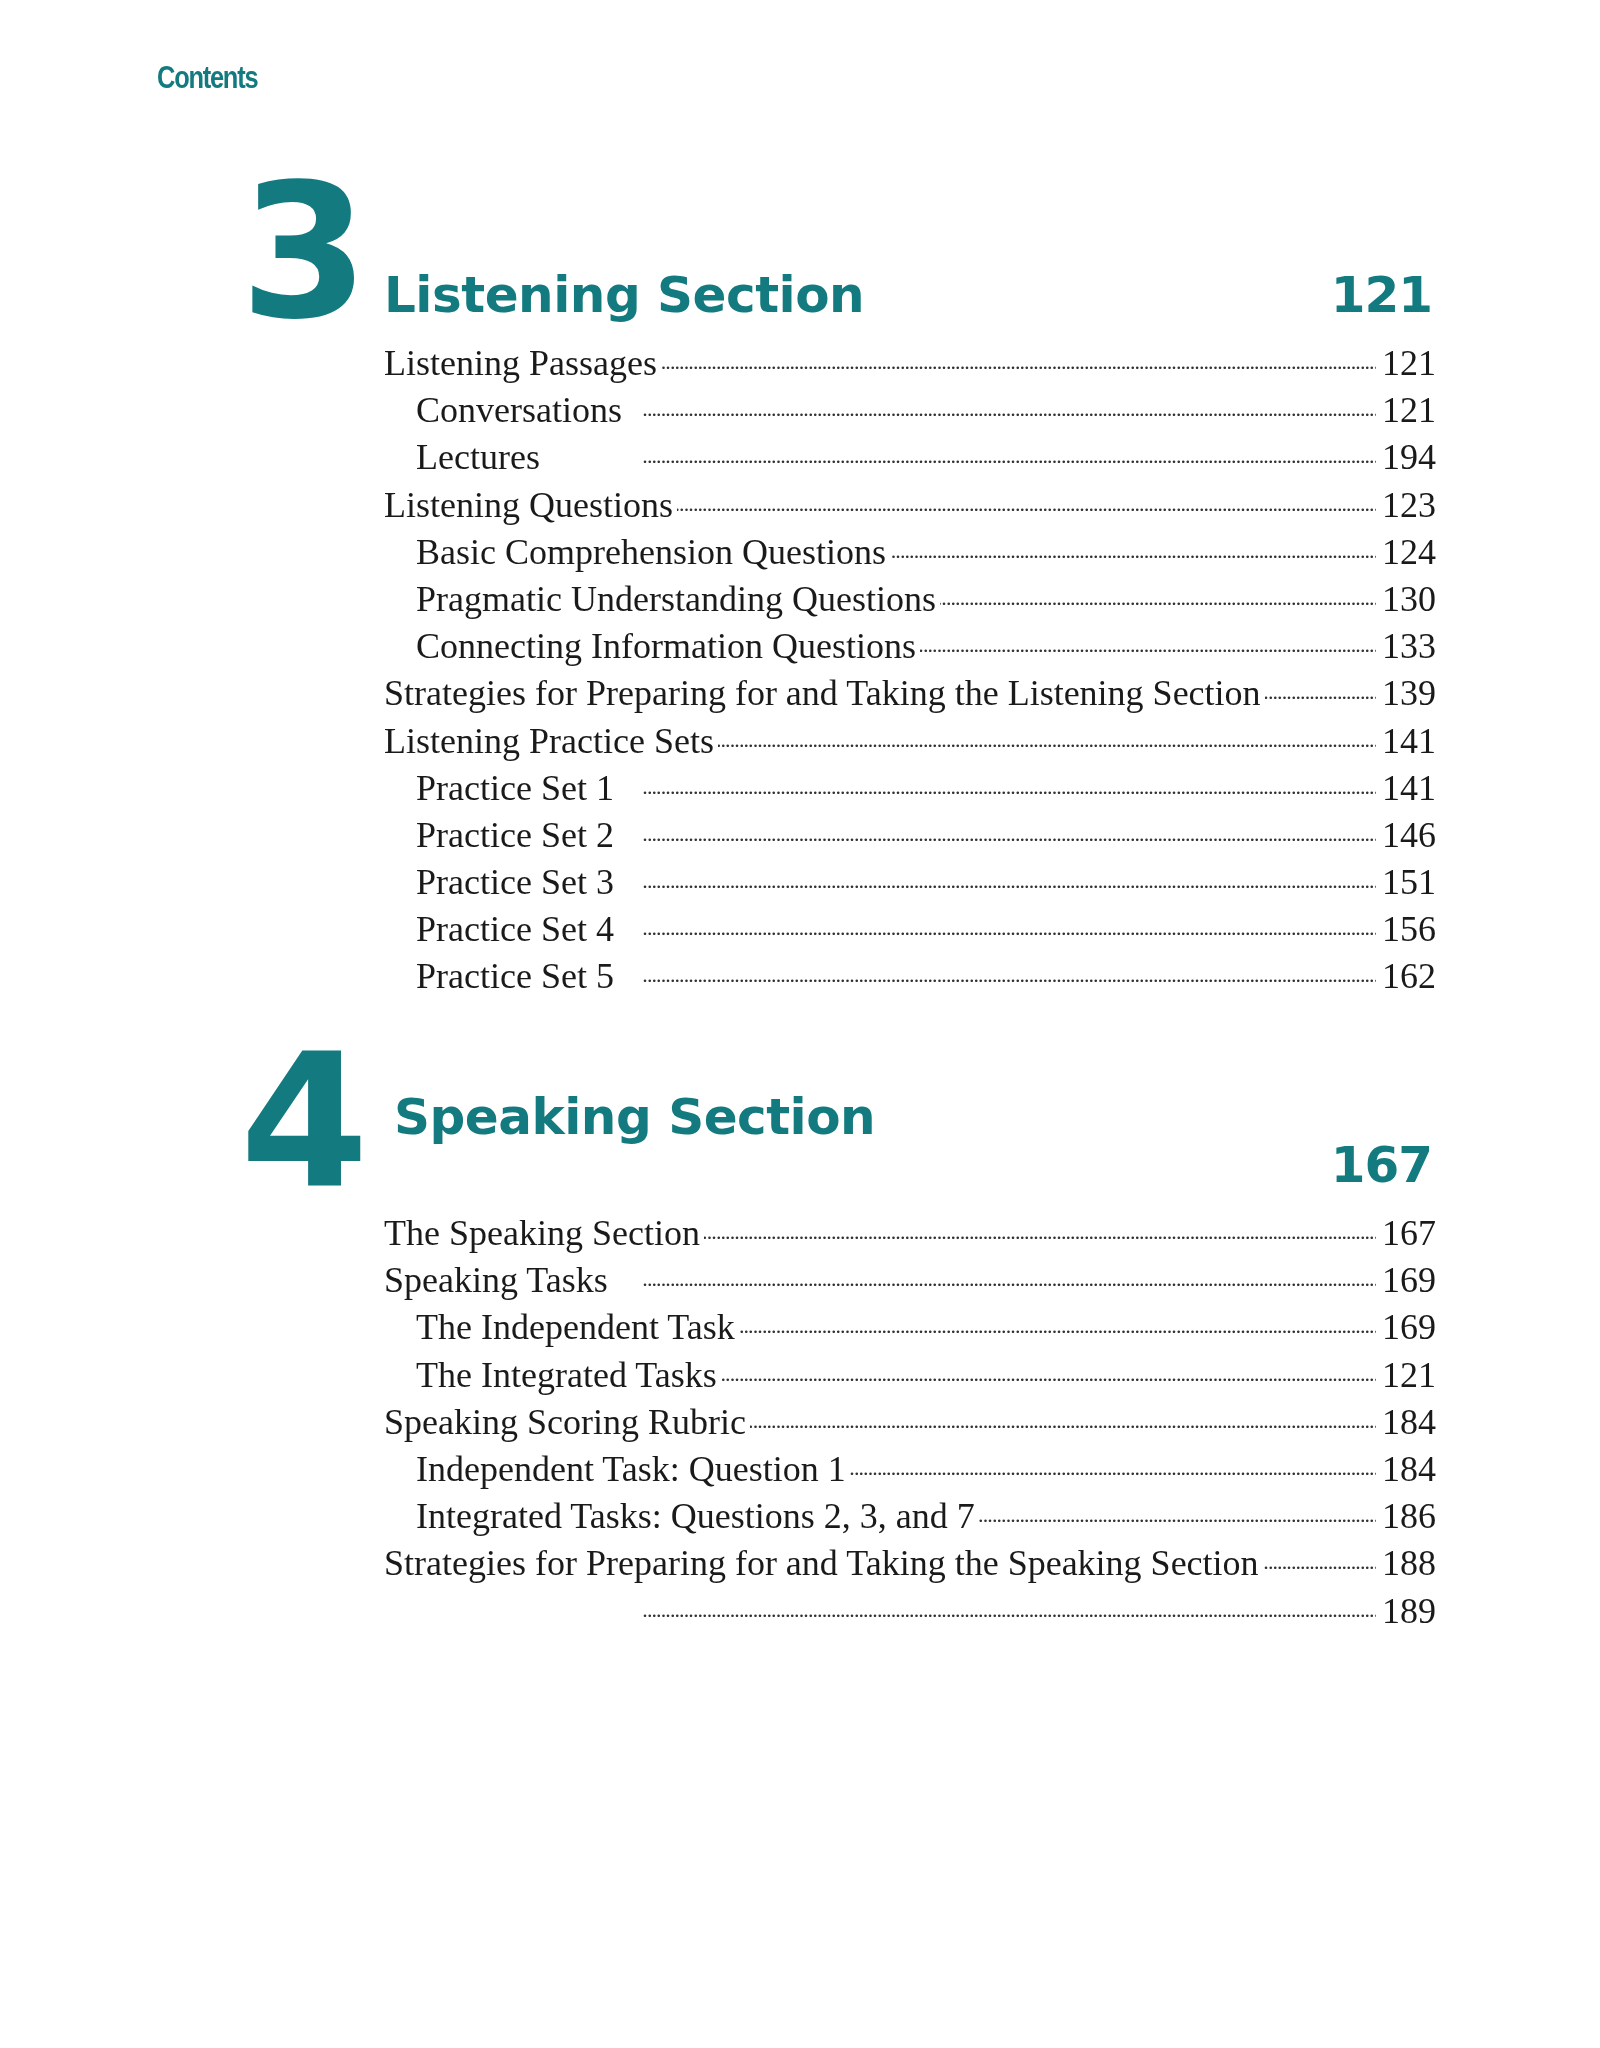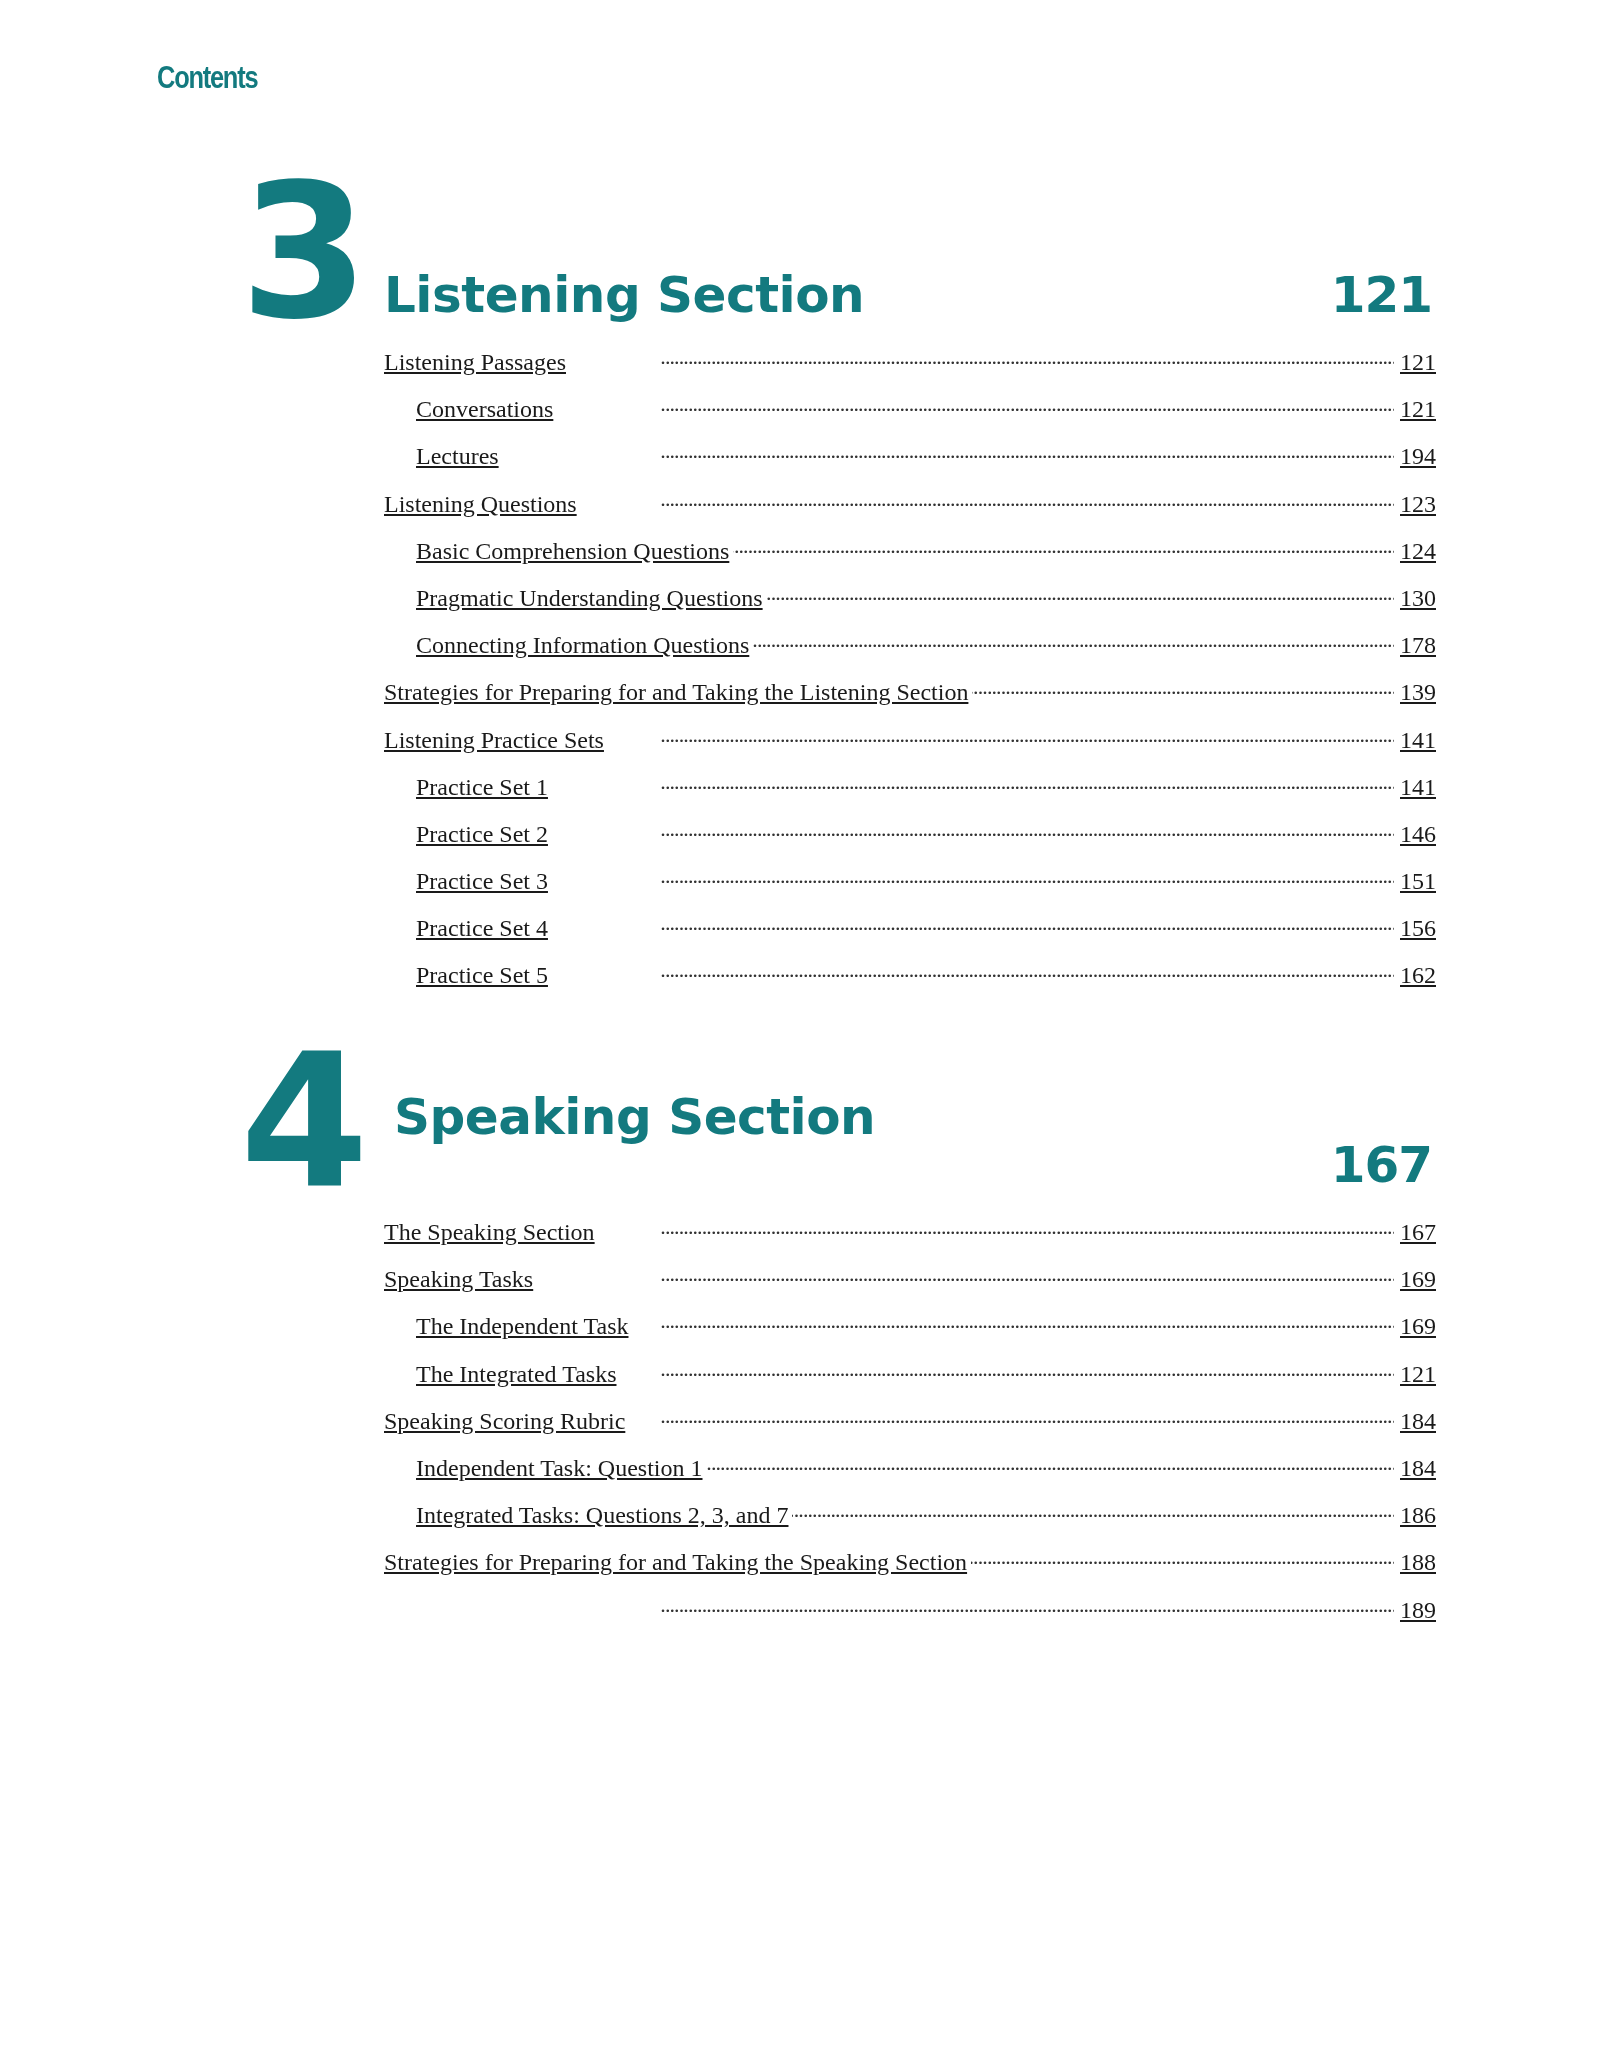--- a/index.html
+++ b/index.html
@@ -21,23 +21,22 @@
       font-size: 50px; color: #137a7f; letter-spacing: -0.5px; line-height: 1; text-align: center;
     }
     .chapter-page {
       position: absolute; right: 168px;
       font-family: "DejaVu Sans", sans-serif; font-weight: bold;
       font-size: 50px; color: #137a7f; letter-spacing: -1px; line-height: 1;
     }
     .toc-list { position: absolute; left: 384px; width: 1052px; }
     .toc-entry {
       display: flex; align-items: baseline; height: 47.2px;
-      font-family: "Liberation Serif", serif; font-size: 24px; color: #1a1a1a;
+      font-family: "Liberation Serif", serif; font-size: 36px; color: #1a1a1a;
       white-space: nowrap;
-      text-decoration: underline;
     }
     .toc-entry.l2 { padding-left: 32px; }
     .toc-label { flex: 0 0 auto; padding-right: 4px; }
     .toc-leader {
       flex: 1 1 auto; overflow: hidden; position: relative; height: 28px;
     }
     .toc-leader::before {
       content: ". . . . . . . . . . . . . . . . . . . . . . . . . . . . . . . . . . . . . . . . . . . . . . . . . . . . . . . . . . . . . . . . . . . . . . . . . . . . . . . . . . . . . . . . . . . . . . . . . . . . . . . . . . . . . . . . . . . . . . . . . . . . . . . . . . . . . . . . . . . . . . . . . . . . . . . . . . . . . . . .";
       position: absolute; right: 0; bottom: 0; letter-spacing: -3.2px;
       font-size: 22px; color: #333;
@@ -81,21 +80,21 @@
         <span class="toc-page">124</span>
       </div>
     <div class="toc-entry l2">
         <span class="toc-label">Pragmatic Understanding Questions</span>
         <span class="toc-leader"></span>
         <span class="toc-page">130</span>
       </div>
     <div class="toc-entry l2">
         <span class="toc-label">Connecting Information Questions</span>
         <span class="toc-leader"></span>
-        <span class="toc-page">178</span>
+        <span class="toc-page">133</span>
       </div>
     <div class="toc-entry l1">
         <span class="toc-label">Strategies for Preparing for and Taking the Listening Section</span>
         <span class="toc-leader"></span>
         <span class="toc-page">139</span>
       </div>
     <div class="toc-entry l1">
         <span class="toc-label">Listening Practice Sets</span>
         <span class="toc-leader"></span>
         <span class="toc-page">141</span>

